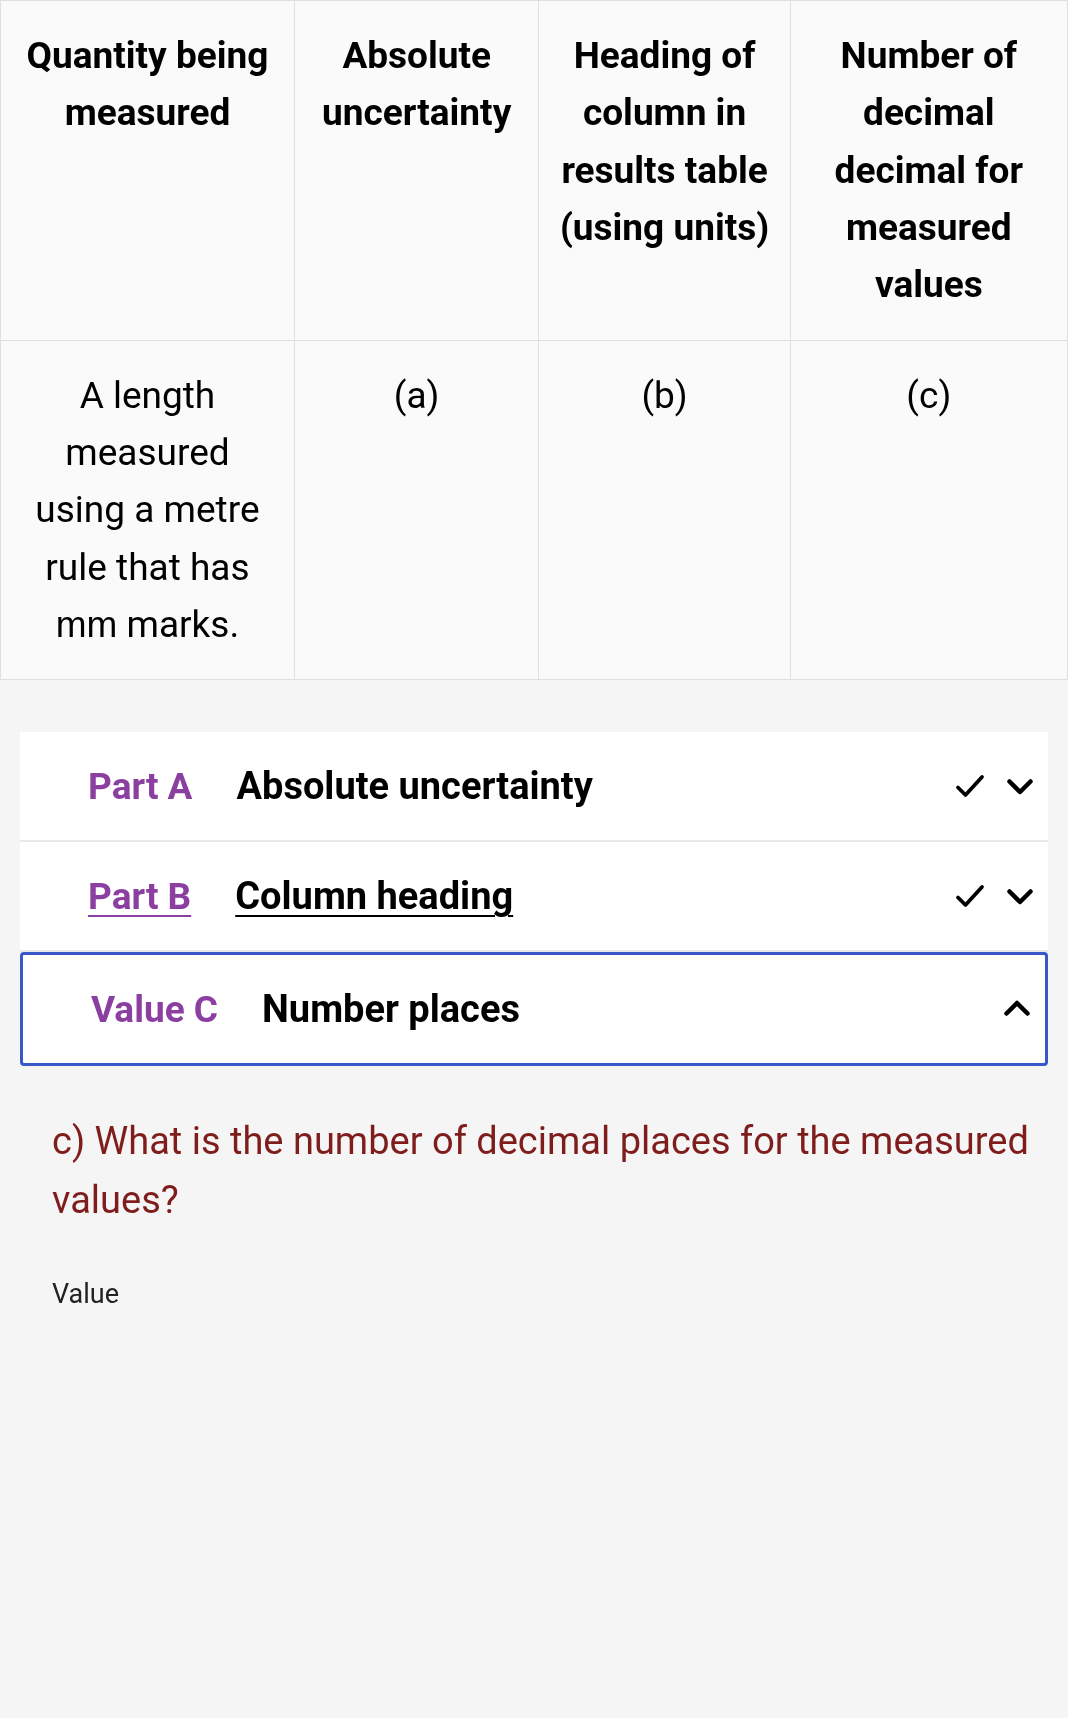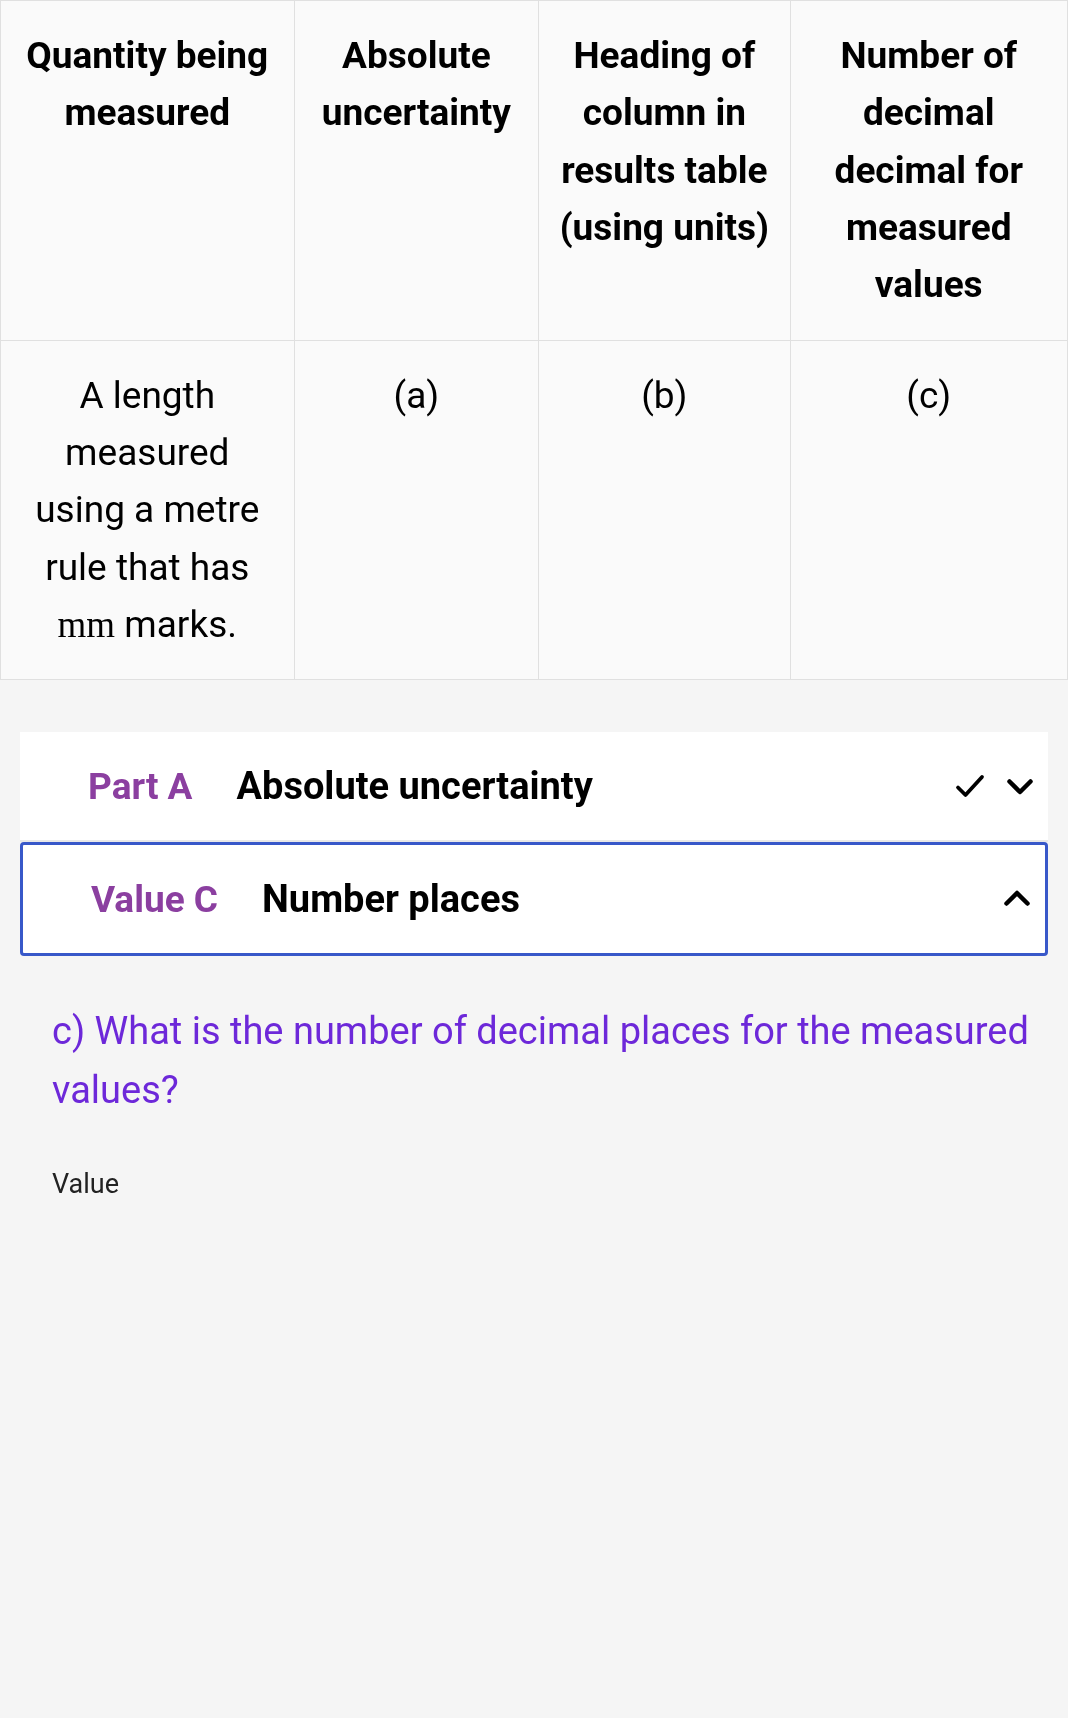--- a/index.html
+++ b/index.html
@@ -34,21 +34,21 @@
       line-height: 1.55;
       color: #000;
     }
     .data-table th {
       font-weight: 700;
     }
     .data-table td {
       font-weight: 400;
     }
     .mm-text {
-      font-family: Liberation Serif, serif;
+      font-family: Liberation Sans, sans-serif;
     }
     .accordion {
       margin: 0 20px 0 20px;
     }
     .accordion-item {
       background: #fff;
       border-bottom: 2px solid #e8e8e8;
       padding: 32px 10px 32px 36px;
       display: flex;
       align-items: center;
@@ -97,21 +97,21 @@
       width: 100%;
       height: 100%;
     }
     .question-section {
       padding: 46px 36px 0 52px;
       background: #f5f5f5;
     }
     .question-text {
       font-size: 38px;
       line-height: 1.55;
-      color: #6d28d9;
+      color: #7f1d1d;
       font-weight: 400;
       margin-bottom: 48px;
     }
     .value-label {
       font-size: 27px;
       color: #222;
       font-weight: 400;
     }
   </style>
 </head>
@@ -153,20 +153,38 @@
             </svg>
         </span>
         <span class="icon">
           <svg viewBox="0 0 24 24" fill="none" stroke="#000" stroke-width="3" stroke-linecap="round" stroke-linejoin="round">
               <polyline points="5 9 12 16 19 9"></polyline>
             </svg>
         </span>
       </div>
     </div>
 
+    <div class="accordion-item visited">
+      <div class="accordion-left">
+        <span class="part-label">Part B</span>
+        <span class="part-title">Column heading</span>
+      </div>
+      <div class="accordion-right">
+        <span class="icon">
+          <svg viewBox="0 0 24 24" fill="none" stroke="#000" stroke-width="2.5" stroke-linecap="round" stroke-linejoin="round">
+              <polyline points="4 13 9 18 20 6"></polyline>
+            </svg>
+        </span>
+        <span class="icon">
+          <svg viewBox="0 0 24 24" fill="none" stroke="#000" stroke-width="3" stroke-linecap="round" stroke-linejoin="round">
+              <polyline points="5 9 12 16 19 9"></polyline>
+            </svg>
+        </span>
+      </div>
+    </div>
 
     <div class="accordion-item active-outline">
       <div class="accordion-left">
         <span class="part-label">Value C</span>
         <span class="part-title">Number places</span>
       </div>
       <div class="accordion-right">
         <span class="icon">
           <svg viewBox="0 0 24 24" fill="none" stroke="#000" stroke-width="3" stroke-linecap="round" stroke-linejoin="round">
               <polyline points="5 15 12 8 19 15"></polyline>

